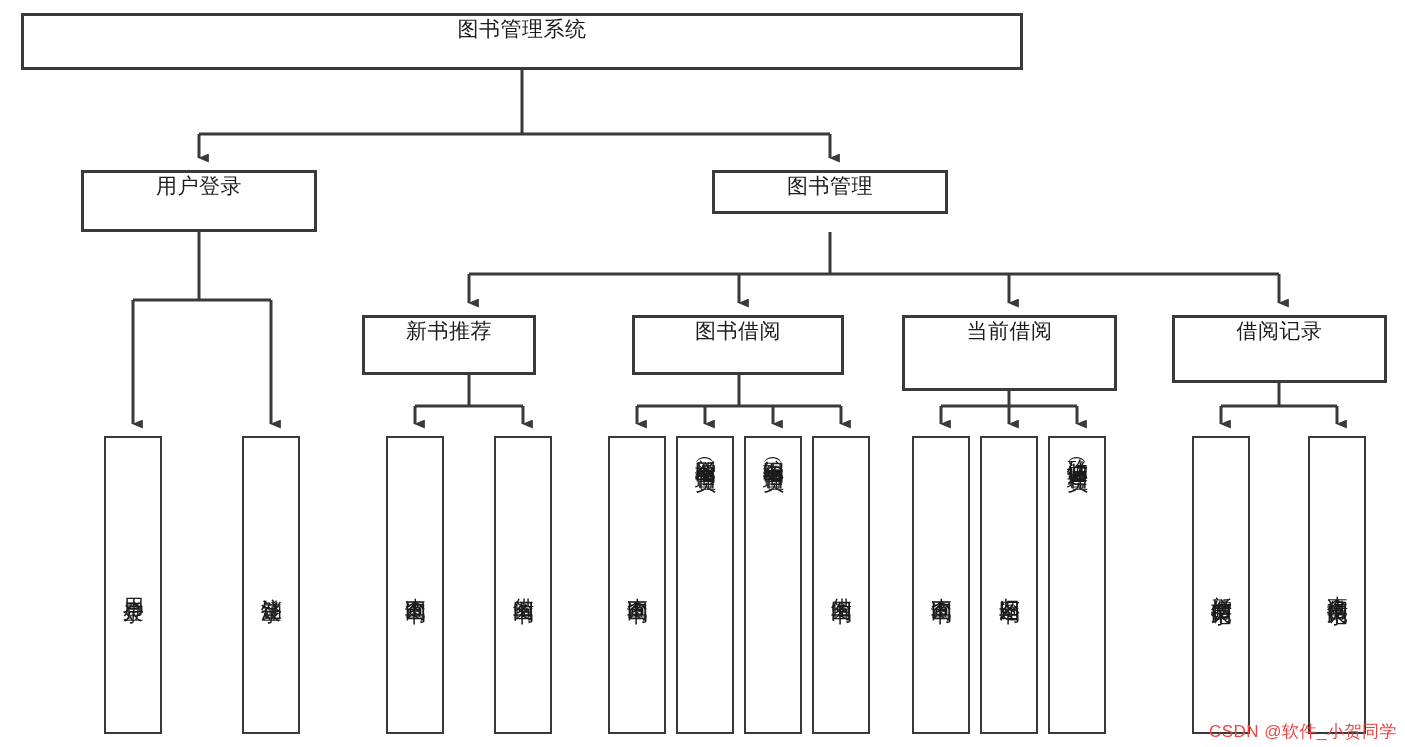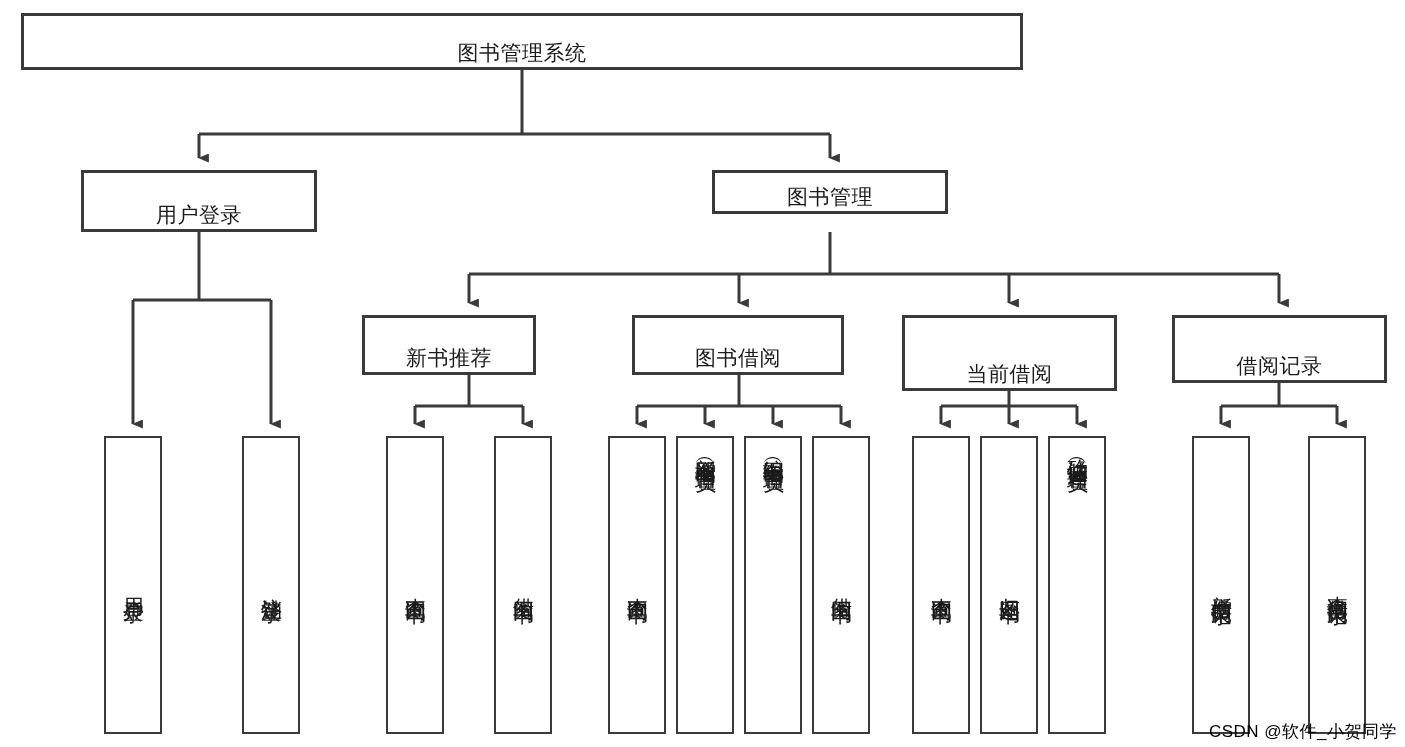--- a/index.html
+++ b/index.html
@@ -23,23 +23,22 @@
     top: 0;
     width: 1405px;
     height: 747px;
   }
   .node-box {
     position: absolute;
     box-sizing: border-box;
     background: #ffffff;
     border: 2px solid #3a3a3a;
     display: flex;
-    align-items: flex-end;
+    align-items: flex-start;
     justify-content: center;
-    font-family: Liberation Mono, monospace;
   }
   .node-box.horizontal {
     border-width: 3px;
   }
   .node-label-h {
     font-size: 21px;
     color: #1b1b1b;
     line-height: 1.2;
     white-space: nowrap;
     letter-spacing: 0.5px;
@@ -66,21 +65,21 @@
   }
   .leaf-box.centered {
     align-items: center;
     padding-top: 0;
   }
   #watermark {
     position: absolute;
     right: 8px;
     bottom: 4px;
     font-size: 17px;
-    color: #000000;
+    color: #ef4444;
     letter-spacing: 0.5px;
     white-space: nowrap;
     user-select: none;
   }
 </style>
 </head>
 <body>
 
 <div id="stage">
 

